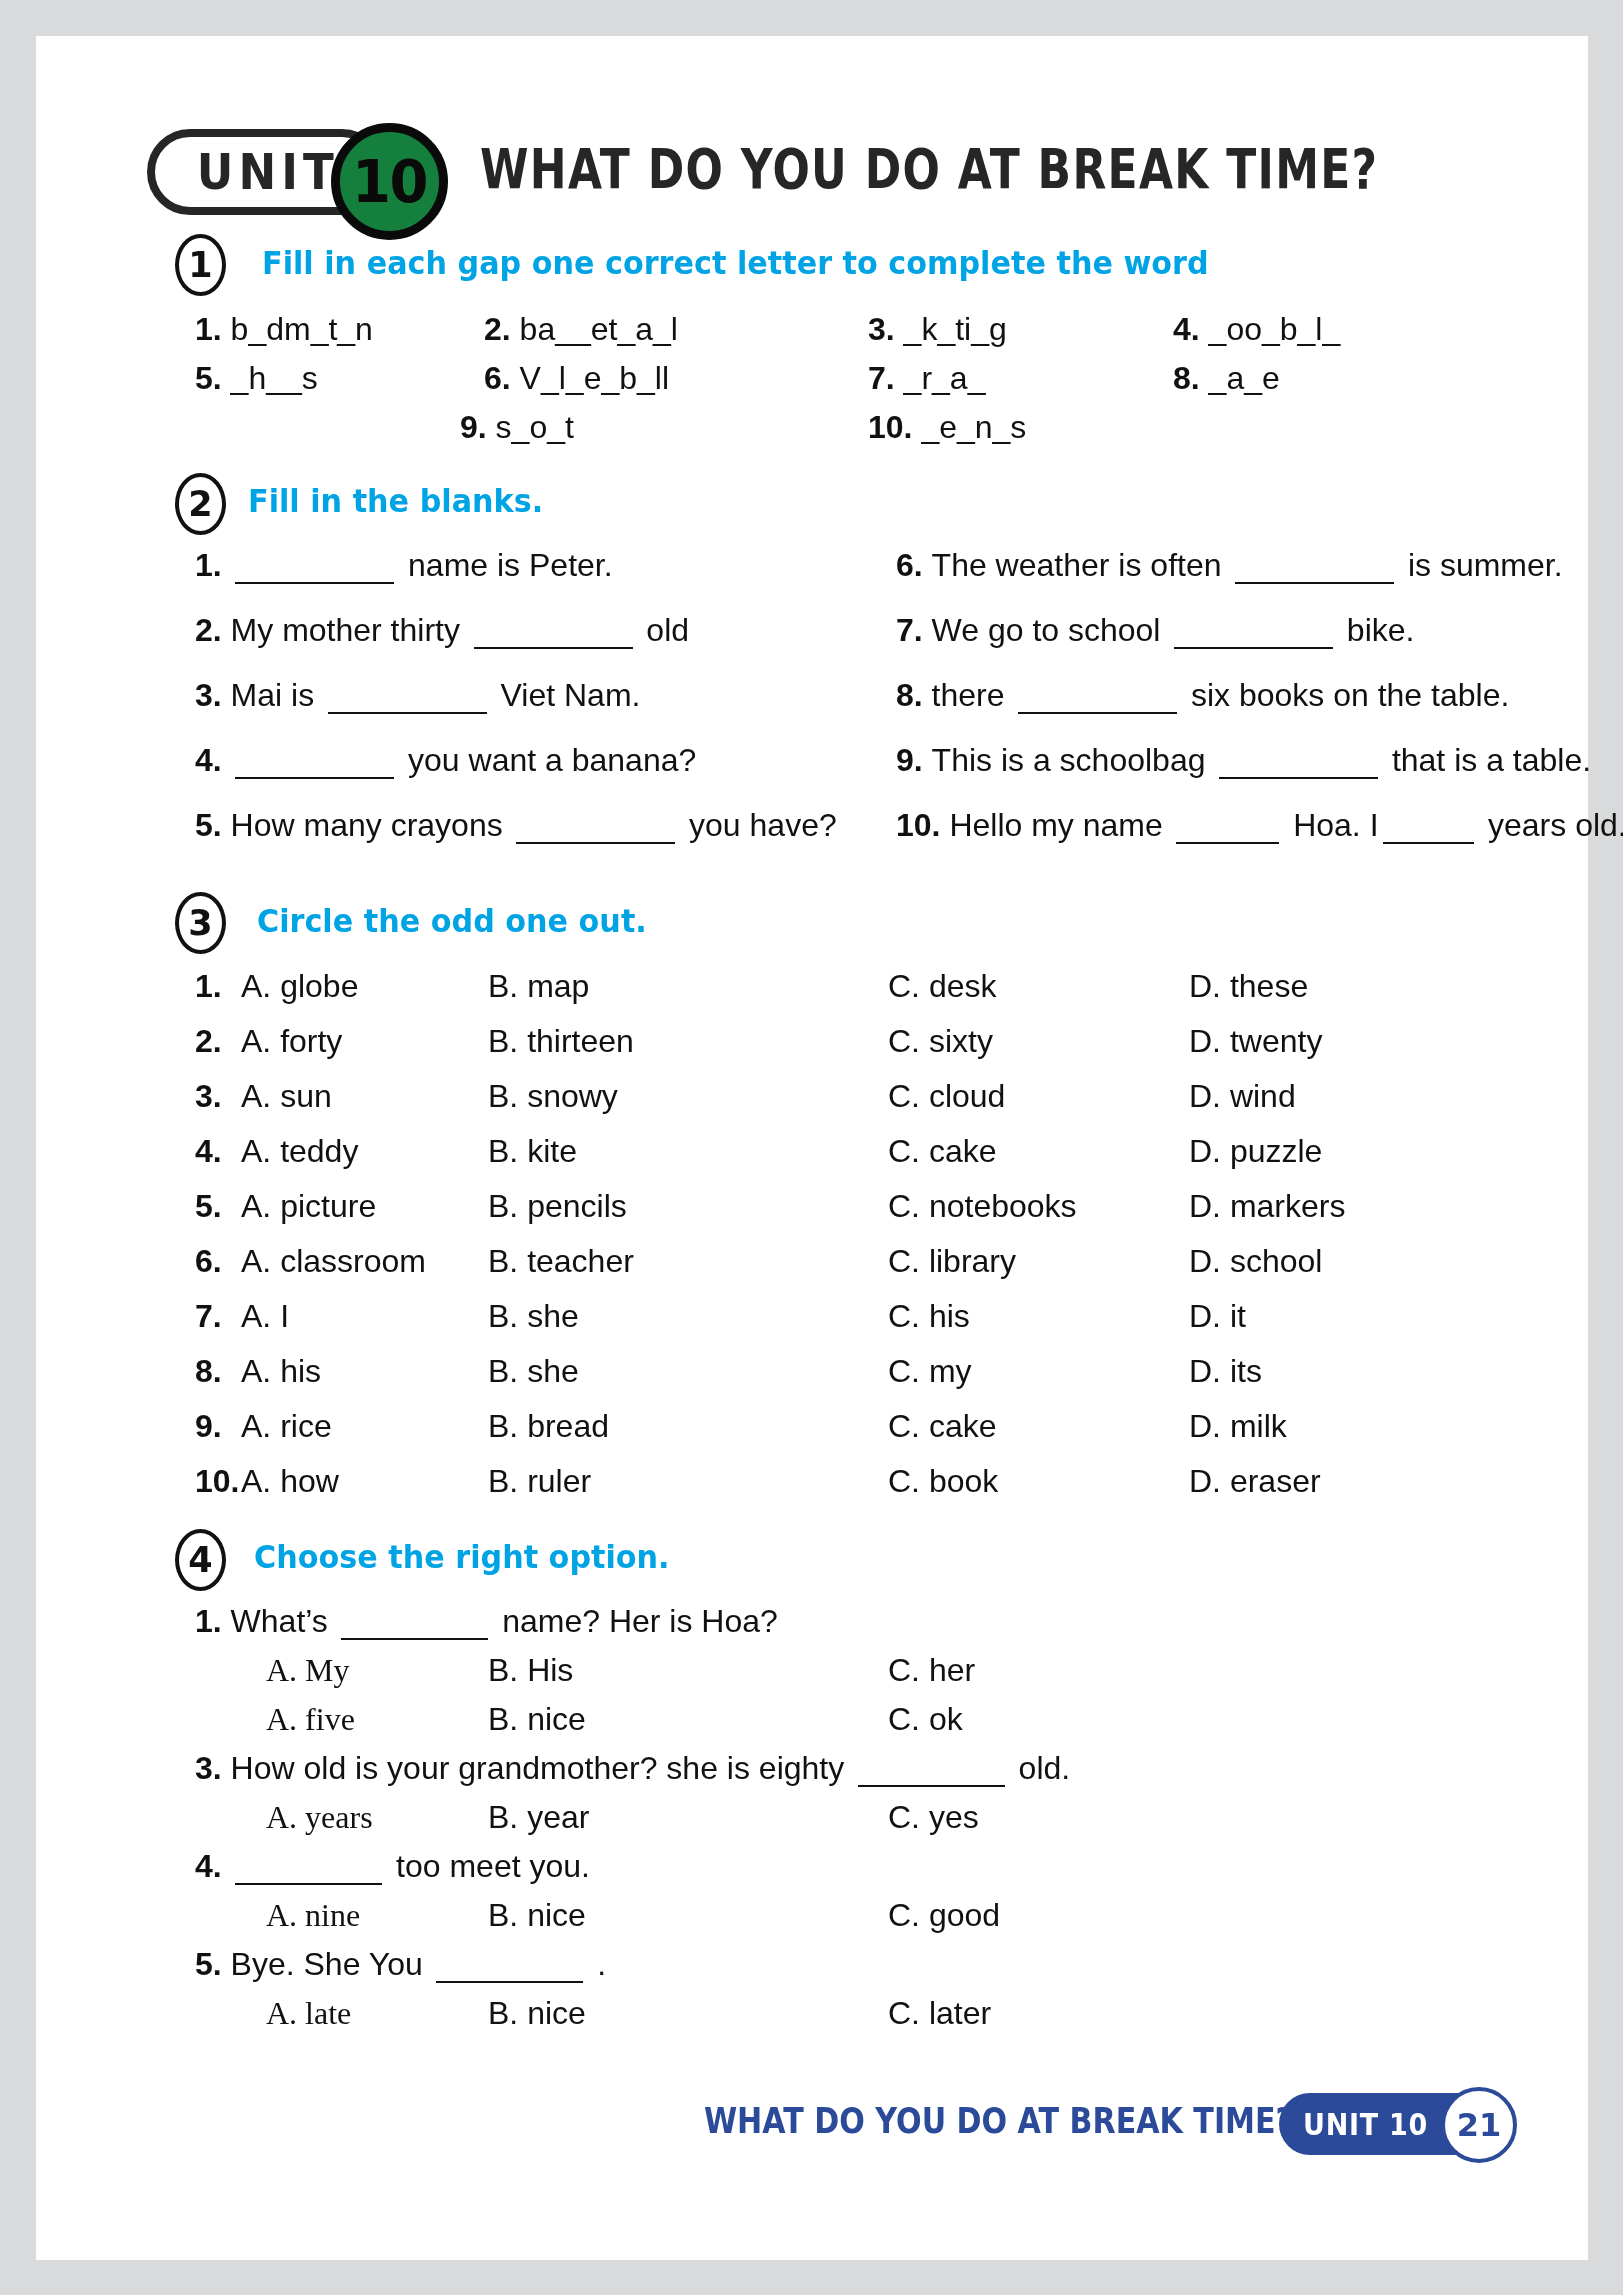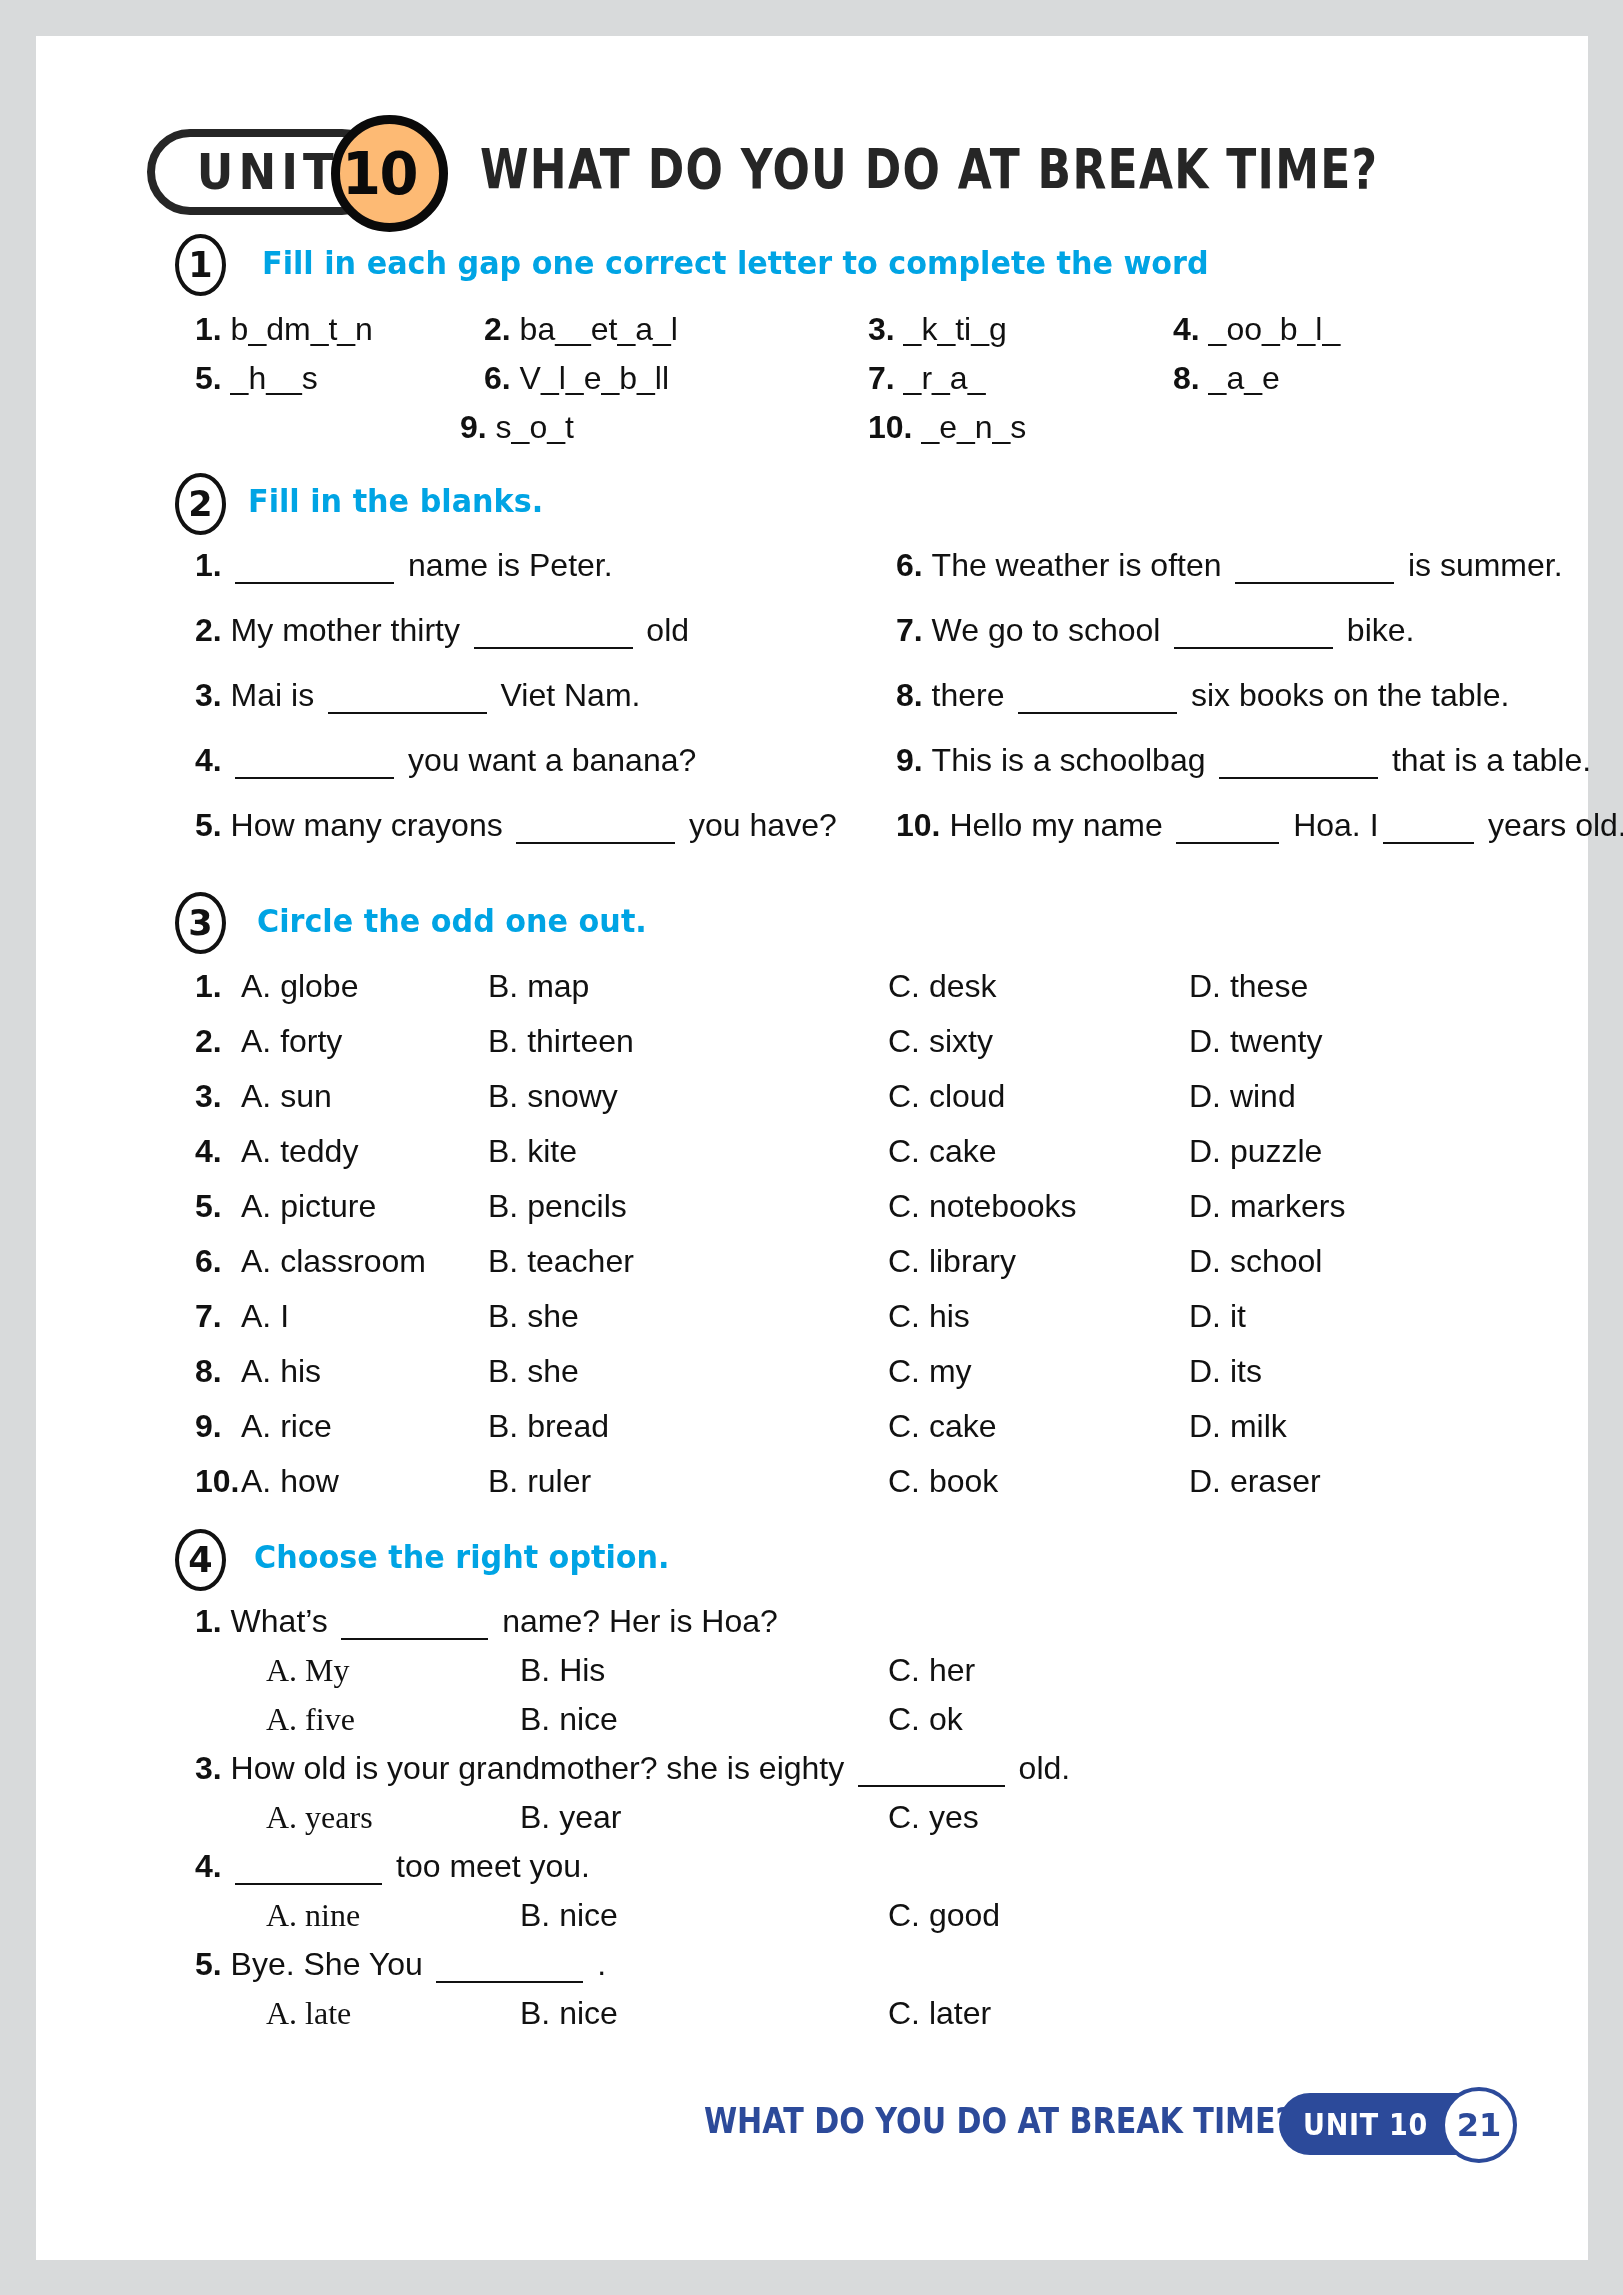--- a/index.html
+++ b/index.html
@@ -32,27 +32,27 @@
     display:flex;align-items:center;justify-content:center;
   }
   .unit-badge-label{
     font-size:49px;font-weight:bold;color:#262626;
     letter-spacing:5.5px;
     font-family:"DejaVu Sans", sans-serif;
     transform:scaleX(.92);
     padding-left:4.8px;
   }
   .unit-number-circle{
-    position:absolute;left:184px;top:0;
+    position:absolute;left:184px;top:8px;
     width:117px;height:117px;
     border:9.5px solid #0a0a0a;
     border-radius:50%;
-    background:#fdba74;
-    box-sizing:border-box;
-    display:flex;align-items:center;
+    background:#15803d;
+    box-sizing:border-box;
+    display:flex;align-items:center;justify-content:center;
   }
   .unit-number{
     font-size:59px;font-weight:bold;color:#0a0a0a;
     font-family:"DejaVu Sans", sans-serif;
     letter-spacing:-1.6px;
     transform:scaleX(.95);
   }
   .header-title{
     position:absolute;left:333px;top:22px;
     font-size:55px;font-weight:bold;color:#262626;
@@ -123,21 +123,21 @@
   .ex3-b{position:absolute;left:452px;}
   .ex3-c{position:absolute;left:852px;}
   .ex3-d{position:absolute;left:1153px;}
 
   
   .ex4{position:relative;margin-top:11px;font-size:32px;color:#111;}
   .ex4-q{position:relative;height:49px;}
   .ex4-qtext{position:absolute;left:159px;white-space:nowrap;}
   .ex4-opts{position:relative;height:49px;}
   .ex4-a{position:absolute;left:230px;font-family:Liberation Serif, serif;}
-  .ex4-b{position:absolute;left:452px;margin-left:32px;}
+  .ex4-b{position:absolute;left:452px;}
   .ex4-c{position:absolute;left:852px;}
 
   
   .footer{
     position:absolute;
     left:0;right:0;bottom:97px;
     height:76px;
   }
   .footer-title{
     position:absolute;right:295px;top:14.3px;

